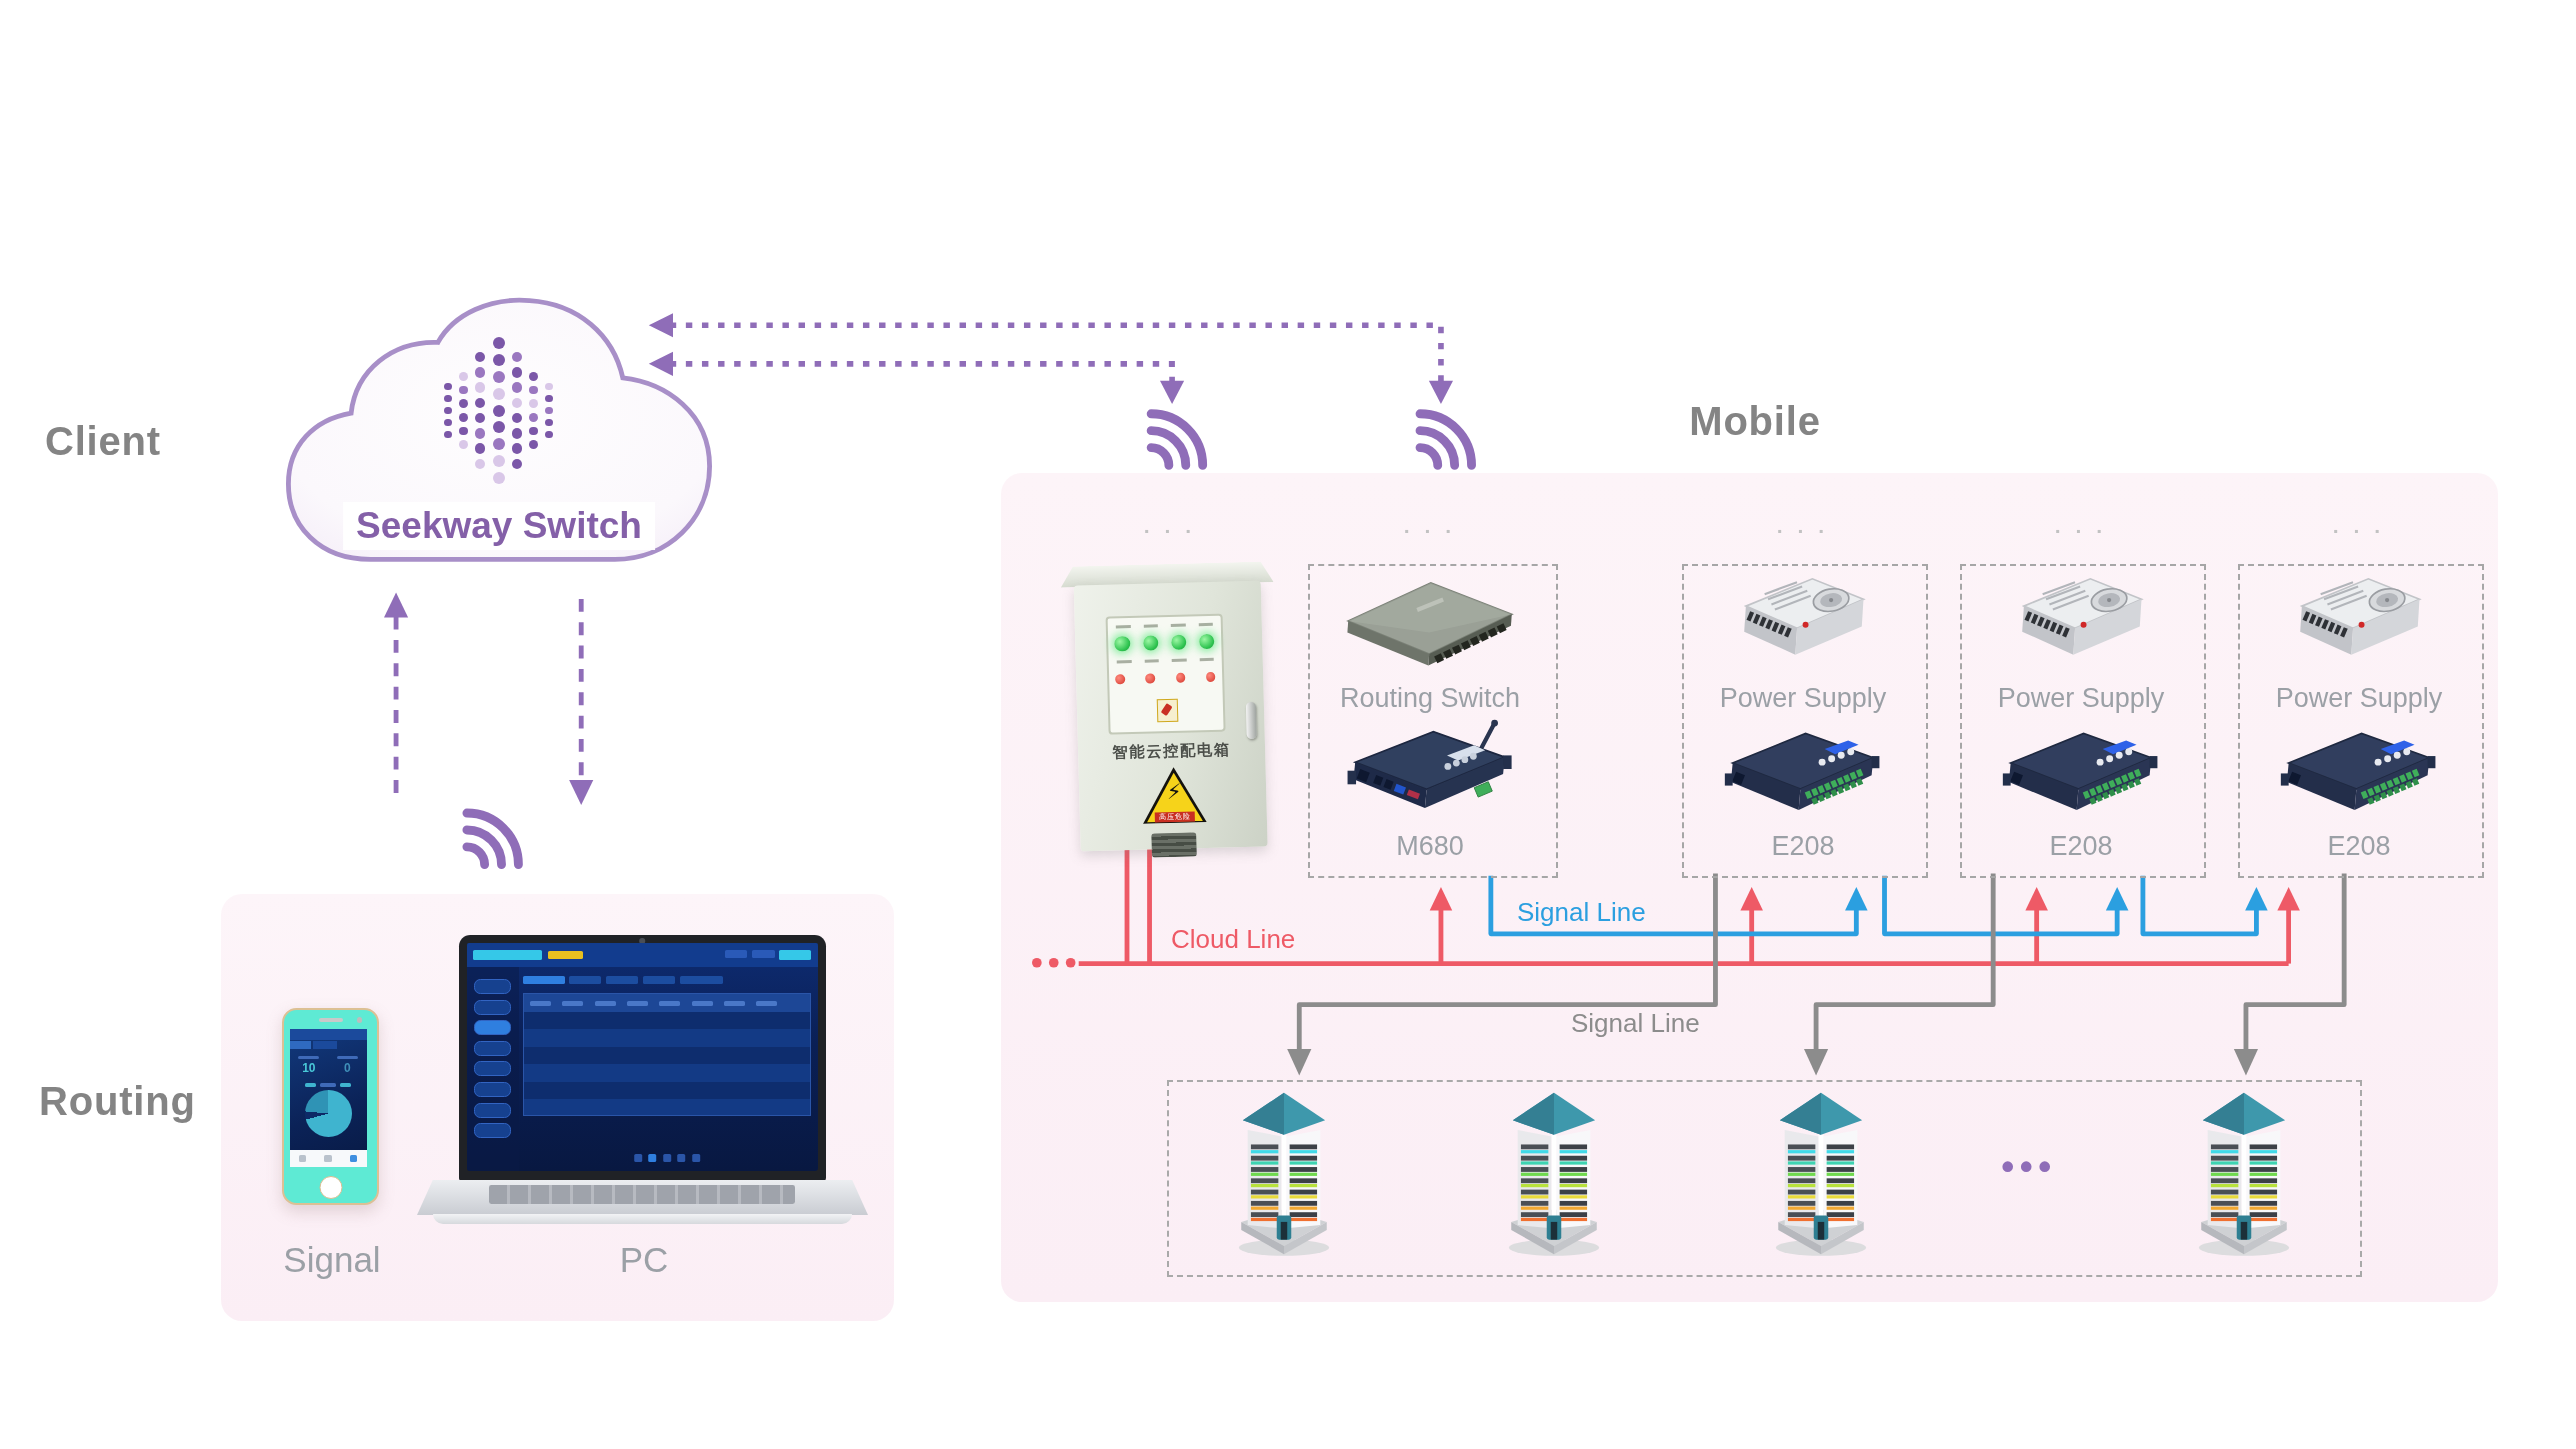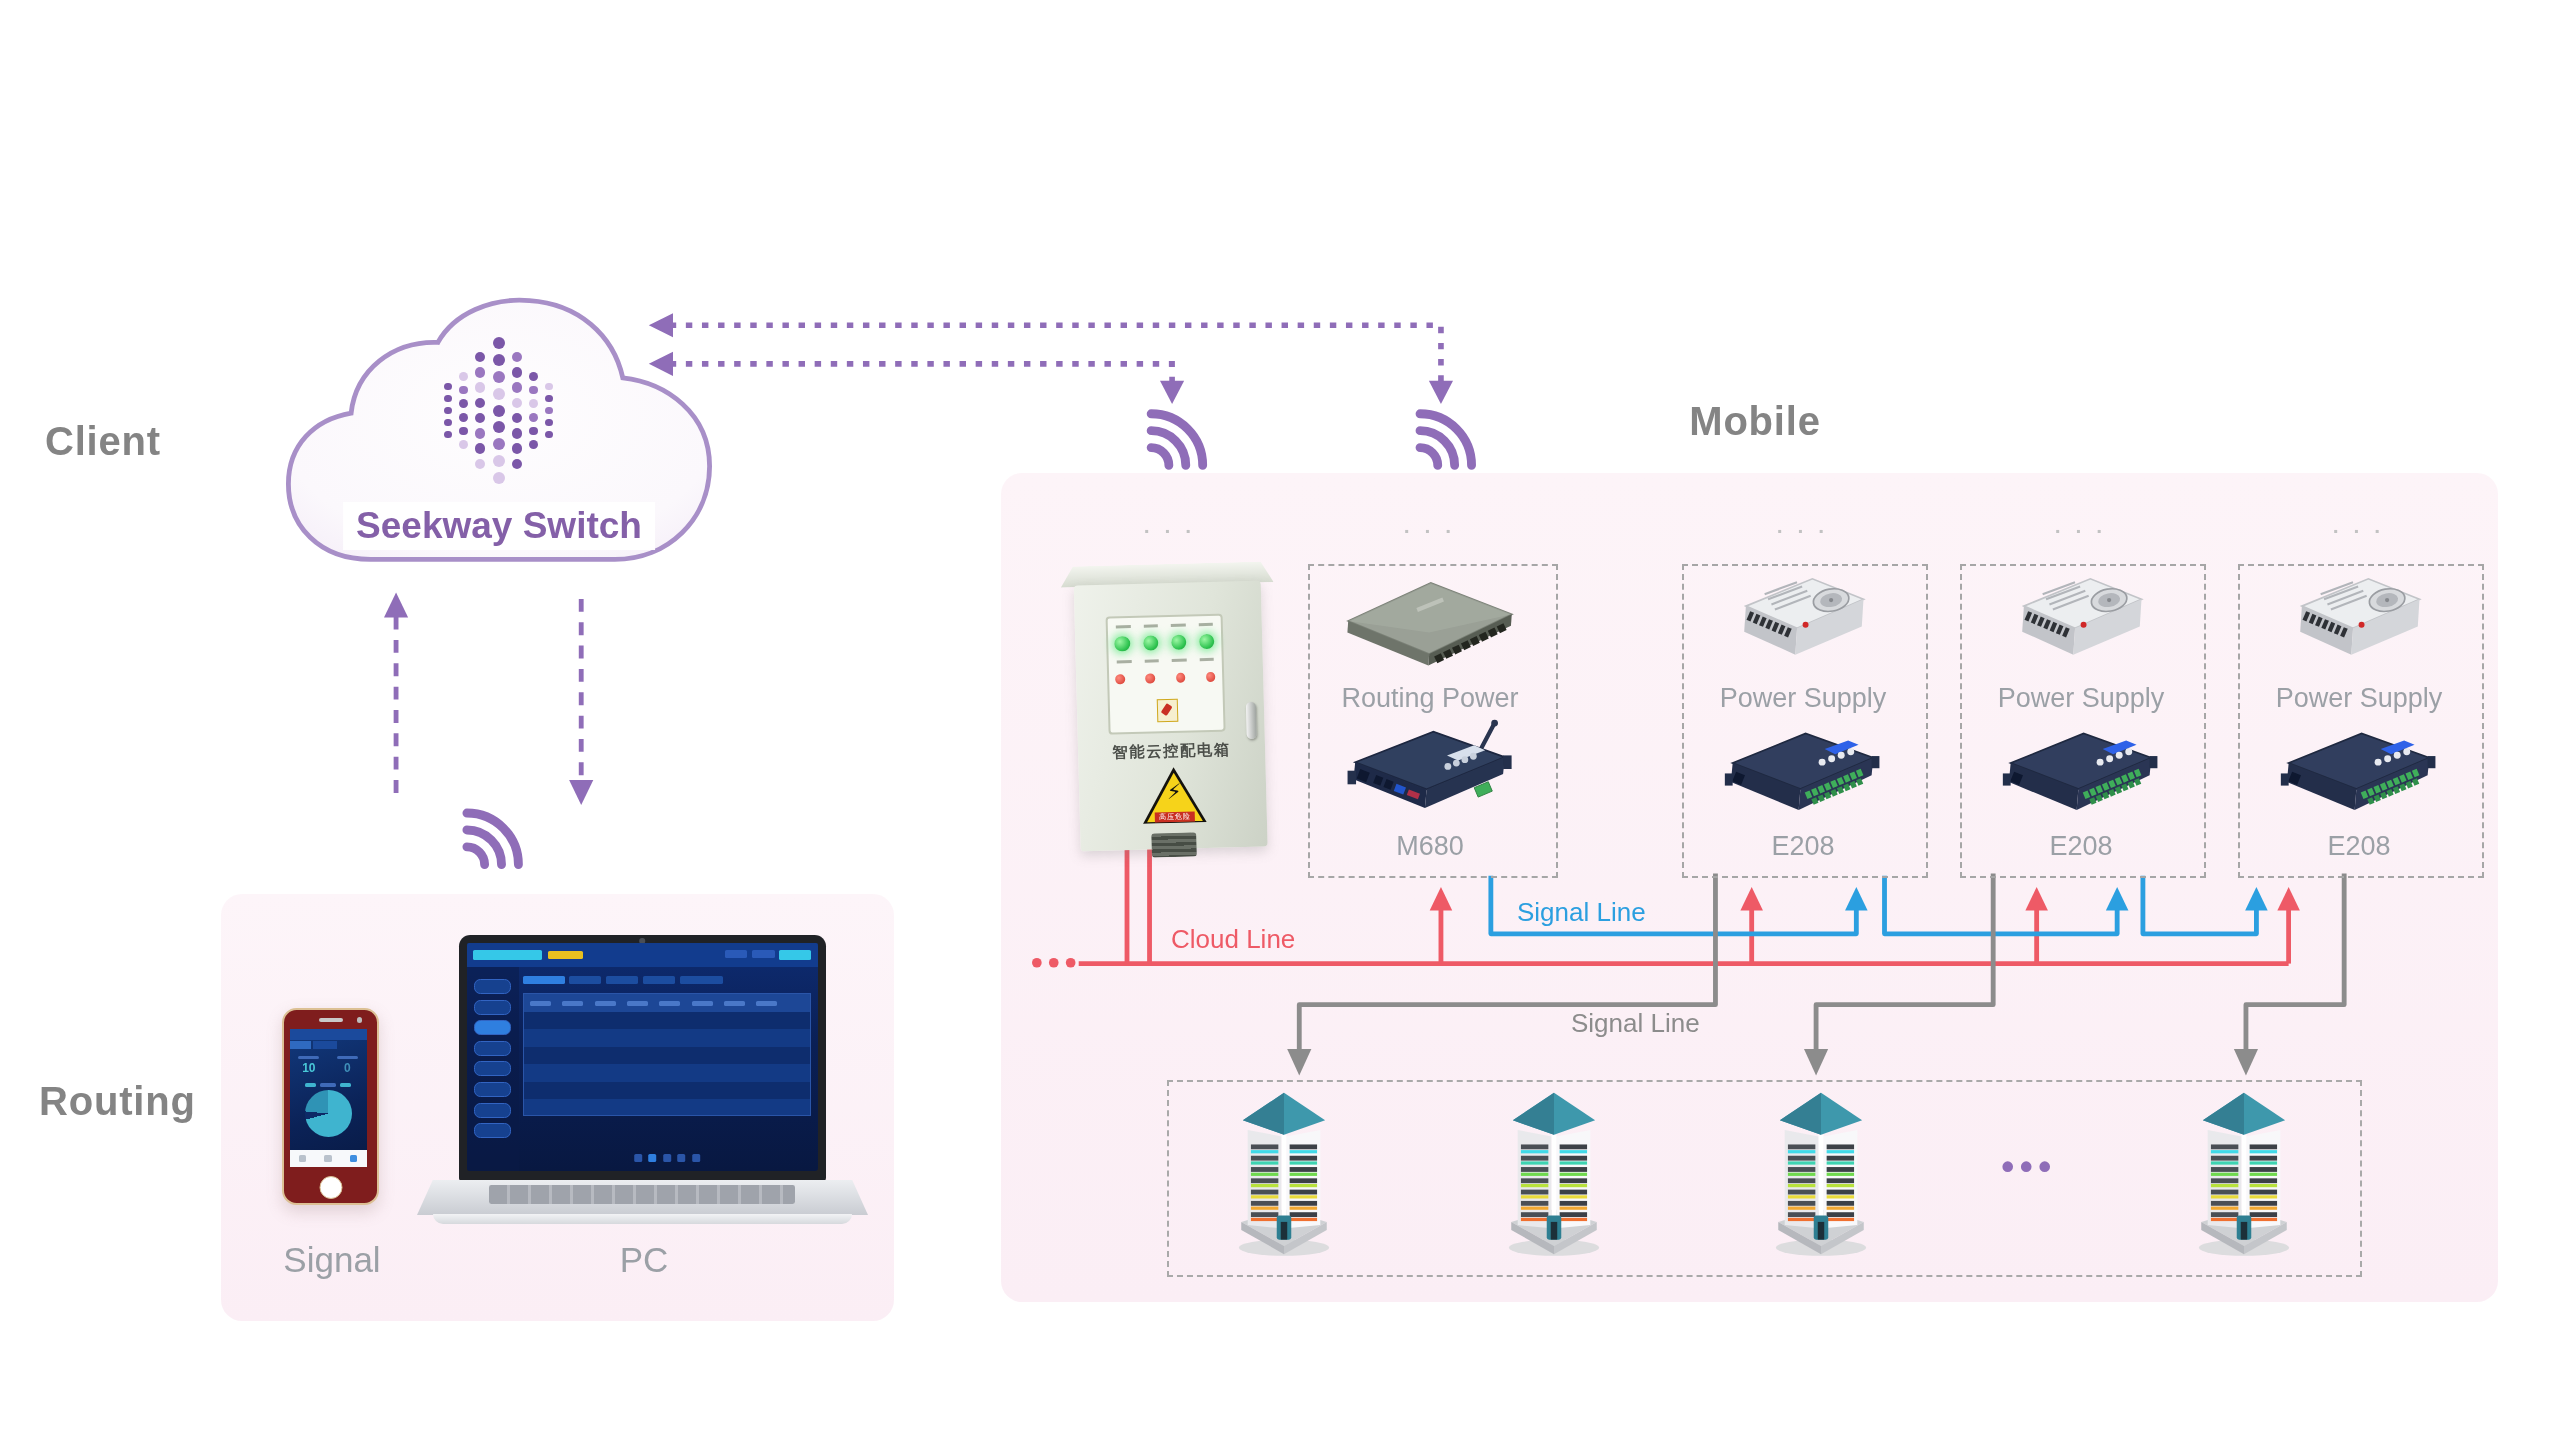--- a/index.html
+++ b/index.html
@@ -53,21 +53,21 @@
   #cab-warning{position:absolute;left:18%;bottom:1.6px;width:64%;background:#c92f22;color:#fff;
     font-size:7.2px;text-align:center;line-height:9.7px;letter-spacing:0.8px;}
   #cab-vent{position:absolute;left:71px;top:250px;width:45px;height:24px;border-radius:3.2px;background:#575d55;
     background-image:repeating-linear-gradient(180deg,#6a7067 0 3.2px,#474d45 3.2px 6.4px);}
   #cab-handle{position:absolute;right:8px;top:121px;width:9.7px;height:37px;border-radius:4.8px;
     background:linear-gradient(90deg,#f2f2f2,#9fa4a0);box-shadow:0.8px 1.6px 2.4px rgba(0,0,0,.3);}
   
   #buildings-box{position:absolute;left:1167px;top:1080px;width:1191px;height:193px;border:2.4px dashed #a9a9a9;}
   .building{position:absolute;top:1088px;width:121px;height:171px;transform:translateX(-50%);}
   
-  #phone{left:282px;top:1008px;width:93px;height:193px;background:#7f1d1d;border:2.4px solid #dcc094;
+  #phone{left:282px;top:1008px;width:93px;height:193px;background:#5eead4;border:2.4px solid #dcc094;
     border-radius:14.5px;box-shadow:0 6.4px 14.5px rgba(150,120,120,.25);}
   #phone-speaker{position:absolute;left:50%;top:8px;transform:translateX(-50%);width:24px;height:4px;border-radius:2.4px;background:#c9c9c9;}
   #phone-cam{position:absolute;left:78%;top:7.2px;width:5.6px;height:5.6px;border-radius:50%;background:#bdbdbd;}
   #phone-screen{position:absolute;left:5.6px;top:19.3px;width:77px;height:138px;background:linear-gradient(160deg,#123a7e,#0b2257 60%,#081a44);overflow:hidden;}
   .ph-bar{background:#1b4a9c;}
   #phone-tabbar{position:absolute;left:0;bottom:0;width:100%;height:17.7px;background:#f7f9fb;display:flex;justify-content:space-around;align-items:center;}
   .ph-tabicon{width:7.2px;height:7.2px;background:#3f8fe0;border-radius:1.6px;}
   .ph-tabicon.gray{background:#b9c2cc;}
   #phone-home{position:absolute;left:50%;bottom:4px;transform:translateX(-50%);width:21px;height:21px;border-radius:50%;
     border:1.6px solid #d9bd90;background:#fff;}
@@ -422,21 +422,21 @@
         <rect x="12" y="0" width="9" height="9"></rect>
         <rect x="24" y="0" width="9" height="9"></rect>
         <rect x="36" y="0" width="9" height="9"></rect>
       <rect x="48" y="0" width="9" height="9"></rect>
         <rect x="60" y="0" width="9" height="9"></rect>
         <rect x="72" y="0" width="9" height="9"></rect>
         <rect x="84" y="0" width="9" height="9"></rect>
     </g>
     <rect x="98" y="36" width="34" height="5" transform="rotate(-22 115 38)" fill="#c4c8bf" opacity=".8"></rect>
   </svg>
-  <div class="unit-label" style="left:1430px;top:683px;">Routing Power</div>
+  <div class="unit-label" style="left:1430px;top:683px;">Routing Switch</div>
   <svg class="unit-img" style="left:1430px;top:718px;" width="171" height="102" viewBox="0 0 200 120">
     <path d="M158,40 L176,6" stroke="#2a3550" stroke-width="5" stroke-linecap="round"></path>
       <circle cx="176" cy="6" r="4" fill="#2a3550"></circle>
     <polygon points="12,52 104,16 188,46 96,84" fill="#30405f" stroke="#1d2740" stroke-width="2"></polygon>
     <polygon points="12,52 96,84 94,106 10,72" fill="#1e2a48"></polygon>
     <polygon points="96,84 188,46 186,66 94,106" fill="#263350"></polygon>
     <polygon points="120,44 152,32 165,38 133,50" fill="#d8e0ec"></polygon>
     <g fill="#c8d0dc">
         <circle cx="121" cy="57" r="4"></circle>
         <circle cx="131" cy="53" r="4"></circle>

